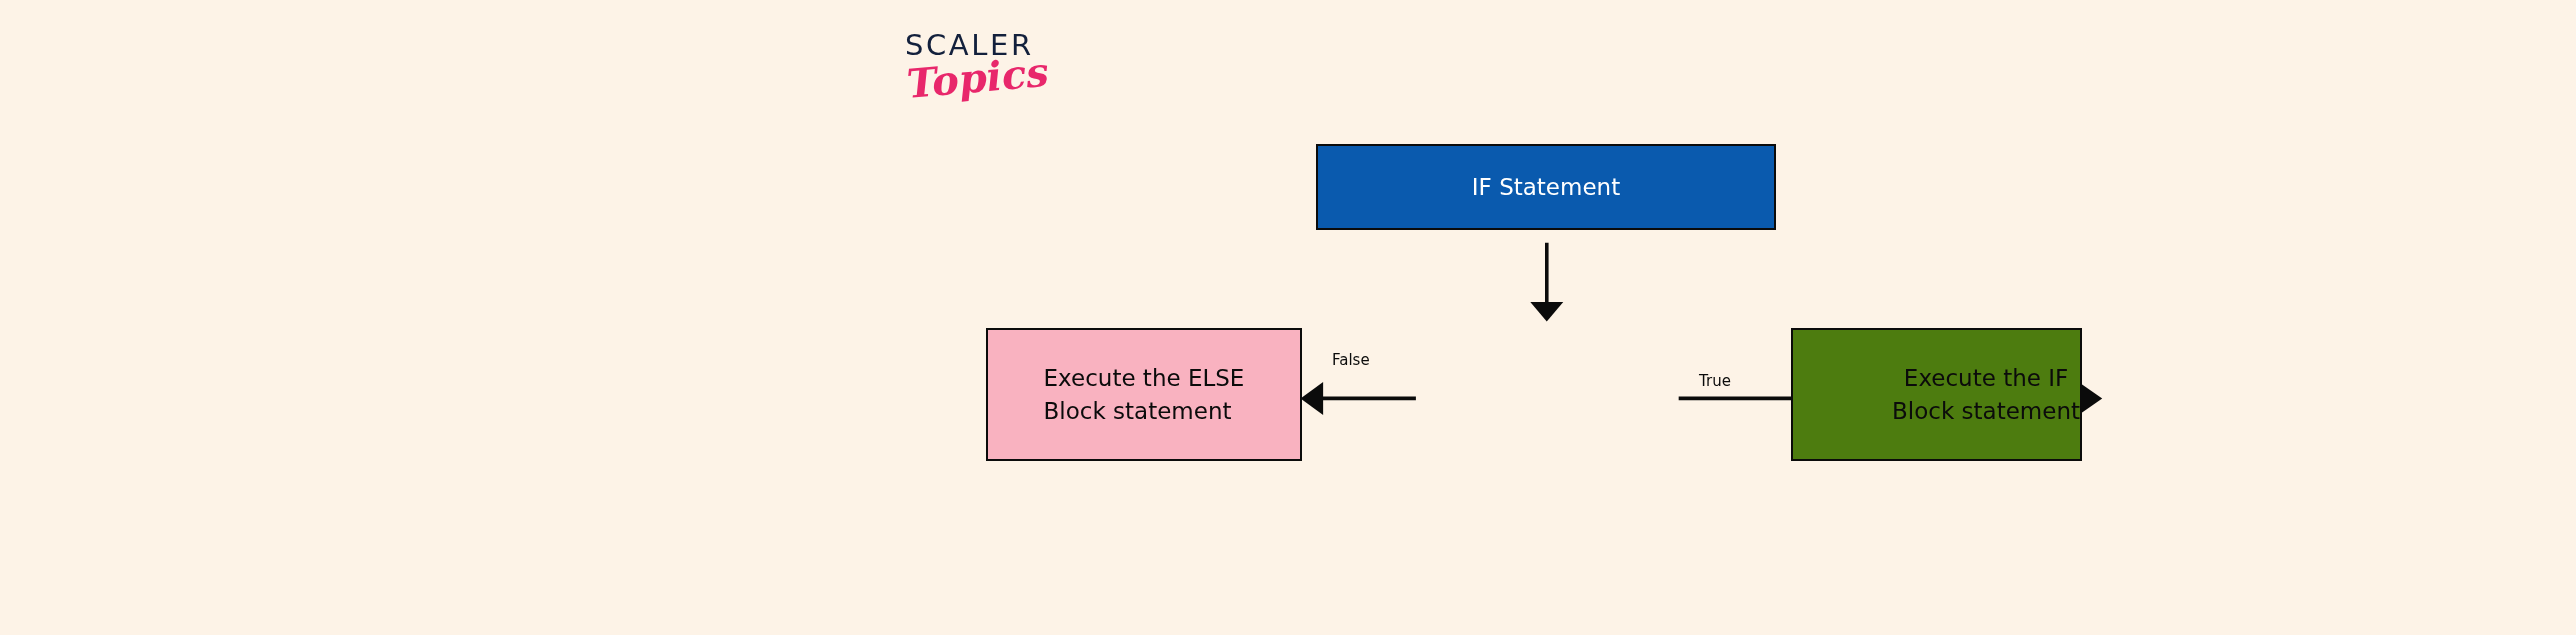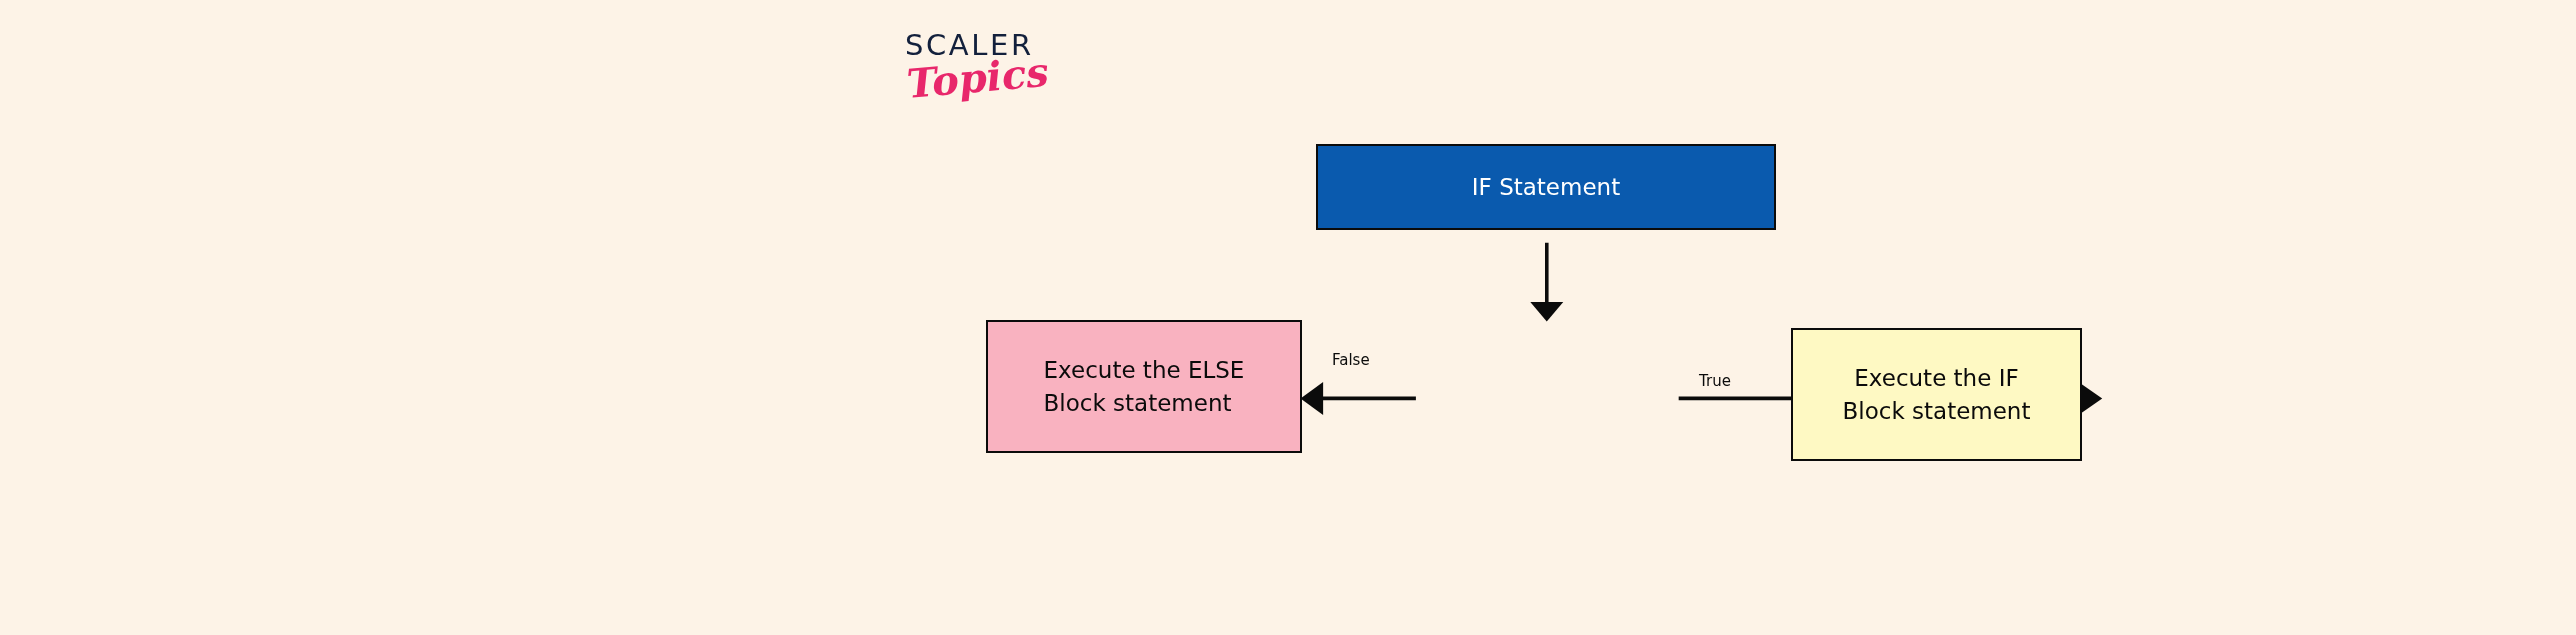--- a/index.html
+++ b/index.html
@@ -73,35 +73,36 @@
     height: 86px;
     background: #0A5AAE;
   }
   #box-if-statement .node-text {
     color: #FFFFFF;
     text-align: center;
   }
 
   #box-else-block {
     left: 986px;
-    top: 320px;
+    top: 328px;
     width: 316px;
     height: 133px;
     background: #F9B2C0;
   }
   #box-else-block .node-text {
     text-align: left;
   }
 
   #box-if-block {
     left: 1791px;
     top: 328px;
     width: 291px;
     height: 133px;
-    background: #fef9c3;
+    background: #4d7c0f;
+    justify-content: flex-end;
   }
   #box-if-block .node-text {
     text-align: center;
   }
 
   
   #diamond-condition {
     position: absolute;
     left: 1416px;
     top: 311px;

